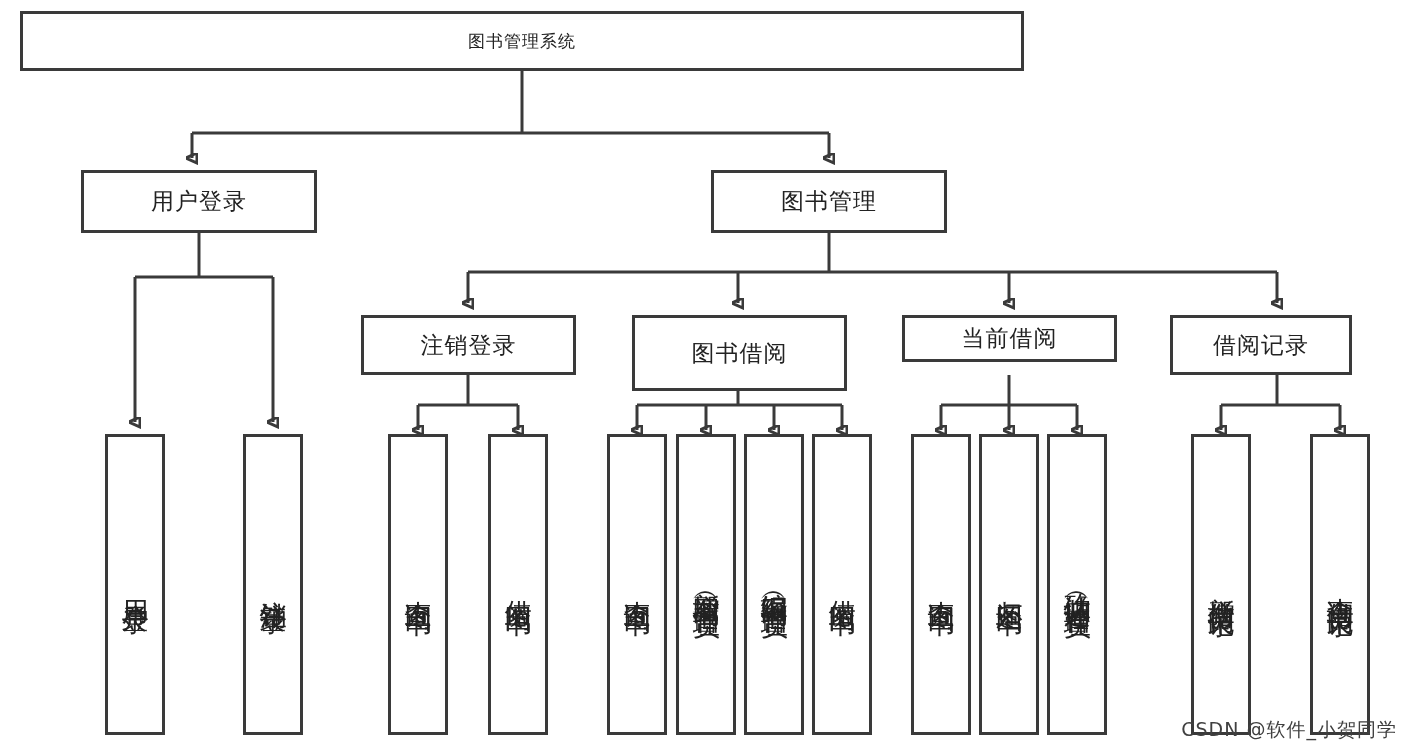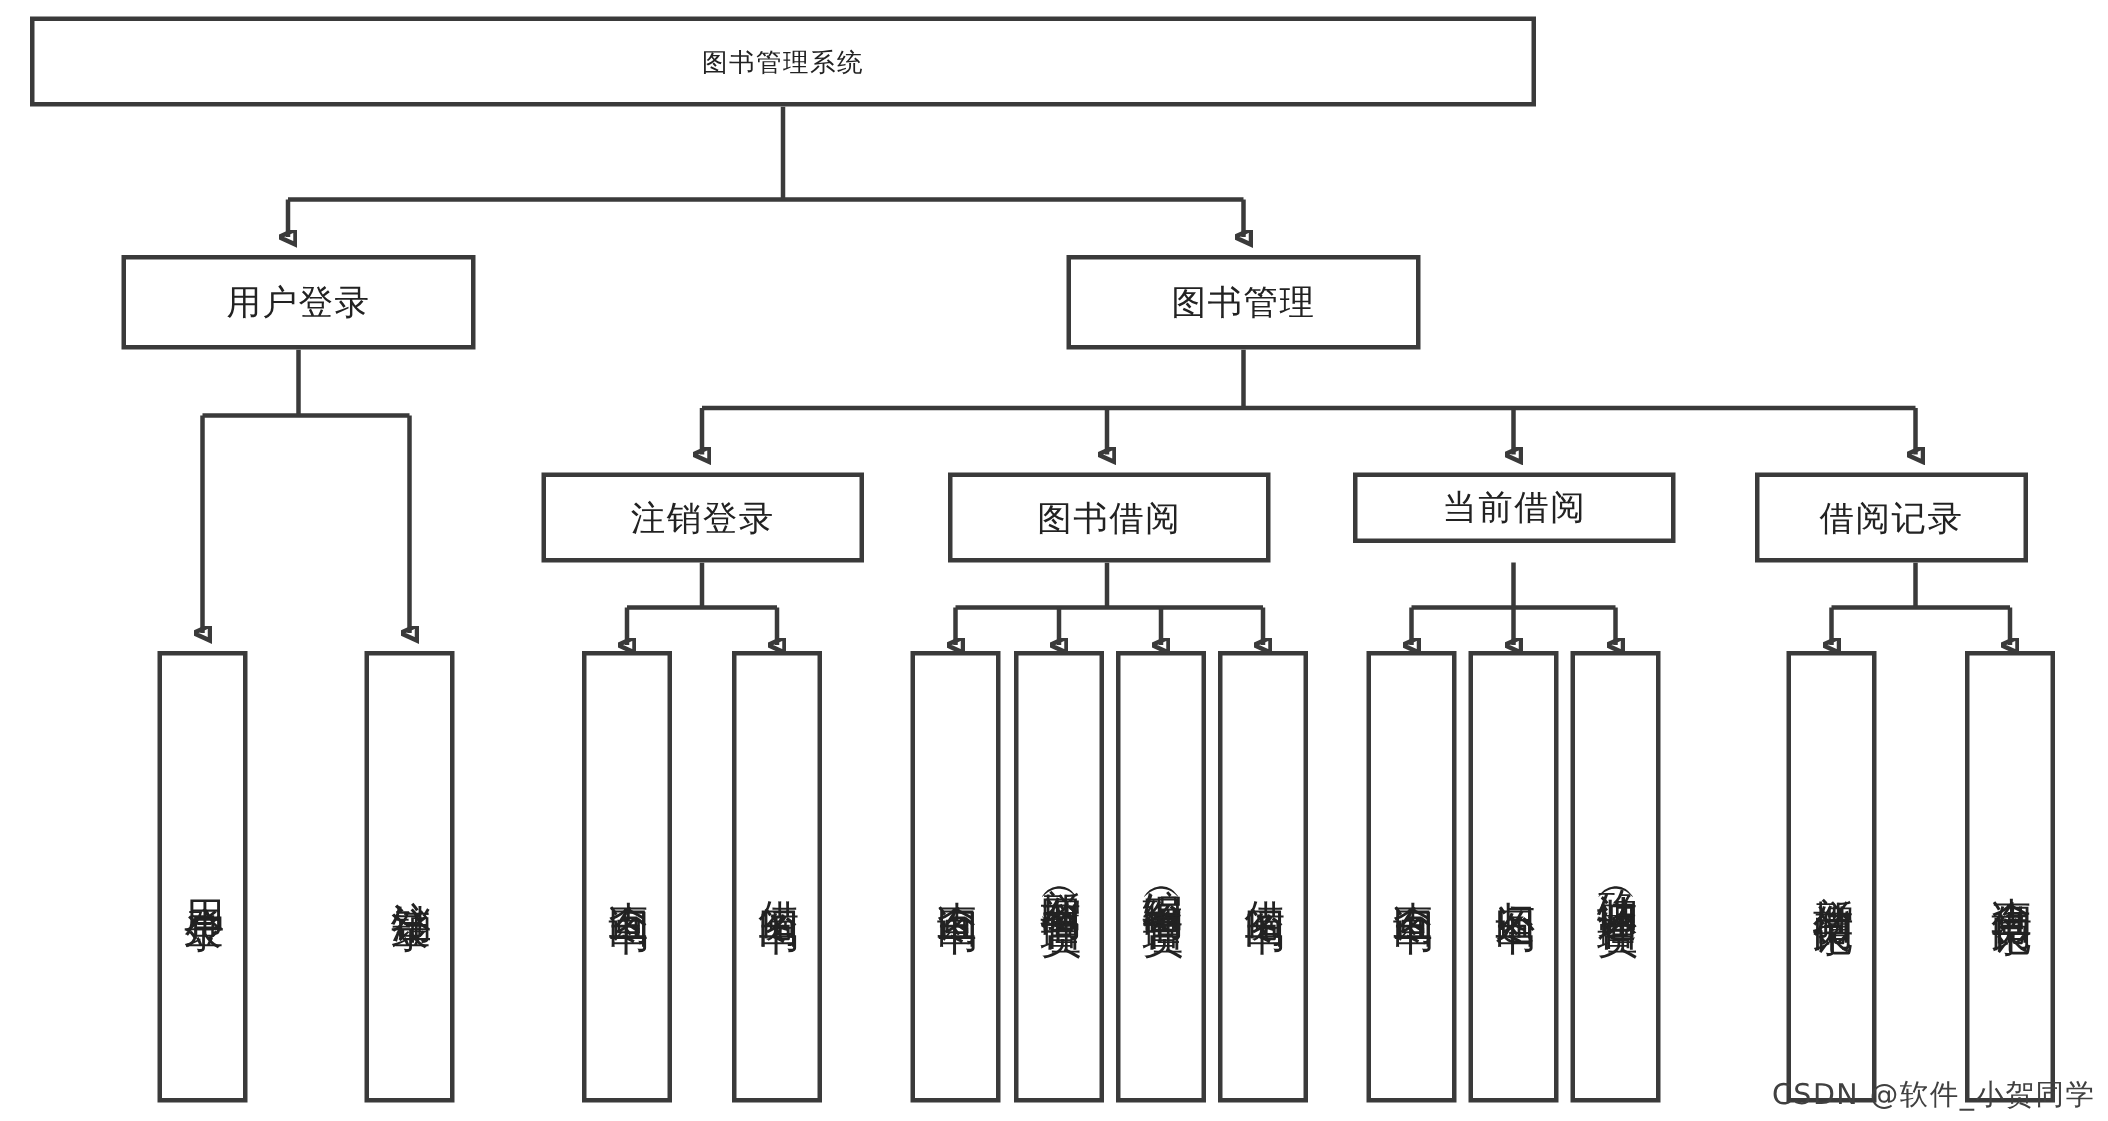--- a/index.html
+++ b/index.html
@@ -116,21 +116,21 @@
   </div>
 
   <div class="node horiz" style="left:711px;top:170px;width:236px;height:63px;">
     <span>图书管理</span>
   </div>
 
   <div class="node horiz" style="left:361px;top:315px;width:215px;height:60px;">
     <span>注销登录</span>
   </div>
 
-  <div class="node horiz" style="left:632px;top:315px;width:215px;height:60px;font-family:Liberation Serif, serif;">
+  <div class="node horiz" style="left:632px;top:315px;width:215px;height:76px;font-family:Liberation Serif, serif;">
     <span>图书借阅</span>
   </div>
 
   <div class="node horiz" style="left:902px;top:315px;width:215px;height:47px;">
     <span>当前借阅</span>
   </div>
 
   <div class="node horiz" style="left:1170px;top:315px;width:182px;height:60px;">
     <span>借阅记录</span>
   </div>

